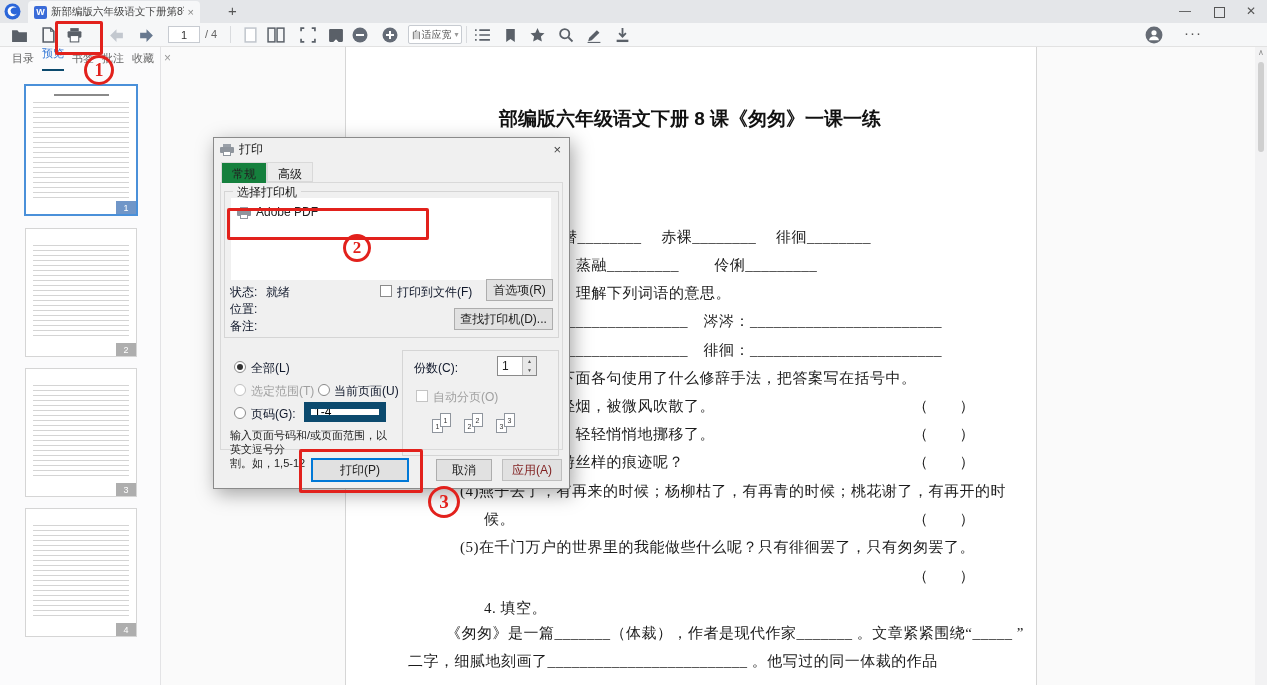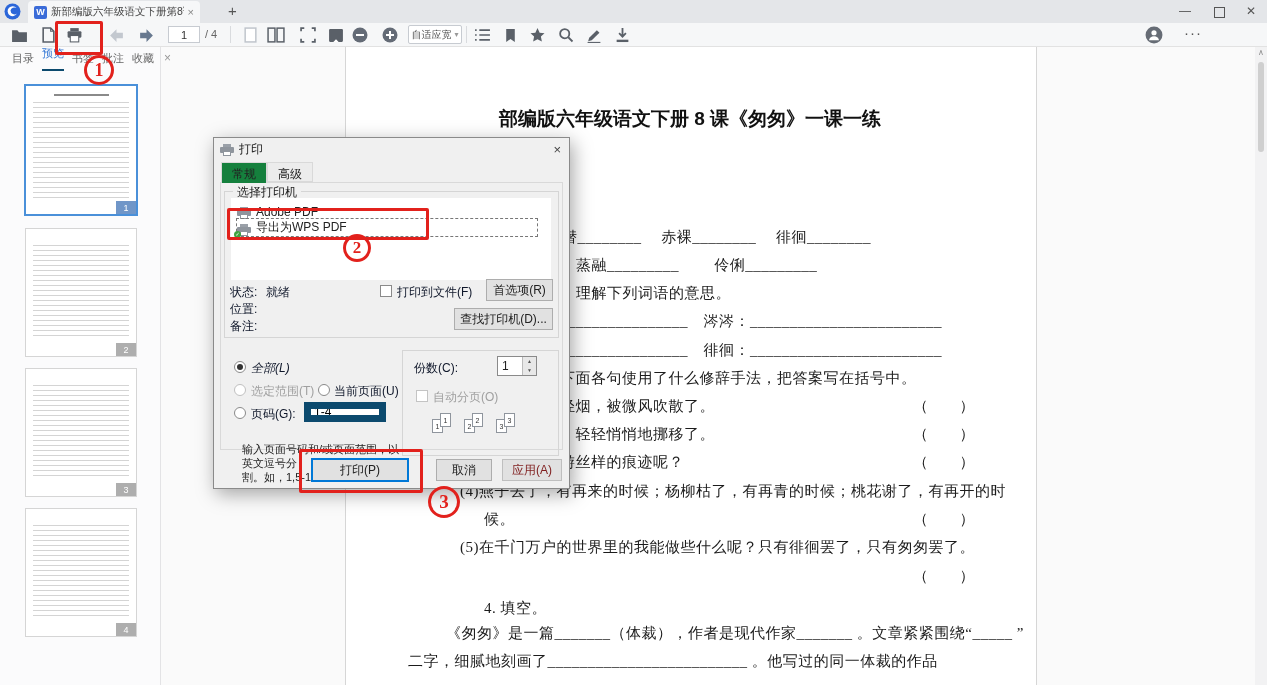--- a/index.html
+++ b/index.html
@@ -321,50 +321,41 @@
   </div>
   <div class="plist">
     <div class="prow" style="top:4px;">
       <span class="micro-printer">
         <span class="ptop"></span>
           <span class="pbody"></span>
           <span class="ppaper"></span>
       </span>
       <span>Adobe PDF</span>
     </div>
-    <div class="prow dashed" style="top:21px;">
-      <span class="micro-printer">
-        <span class="ptop"></span>
-          <span class="pbody"></span>
-          <span class="ppaper"></span>
-        <span class="gcheck">✓</span>
-      </span>
-      <span>导出为WPS PDF</span>
-    </div>
   </div>
 
   <span class="fldlabel" style="left:16px;top:146px;">状态:</span>
   <span class="fldlabel" style="left:52px;top:146px;">就绪</span>
   <span class="cbox" style="left:166px;top:147px;"></span>
   <span class="fldlabel" style="left:183px;top:146px;">打印到文件(F)</span>
   <div class="wbtn" style="left:272px;top:141px;width:67px;height:22px;">首选项(R)</div>
   <span class="fldlabel" style="left:16px;top:163px;">位置:</span>
   <span class="fldlabel" style="left:16px;top:180px;">备注:</span>
   <div class="wbtn" style="left:240px;top:170px;width:99px;height:22px;">查找打印机(D)...</div>
 
   <span class="radio sel" style="left:20px;top:223px;"></span>
-  <span class="fldlabel" style="left:37px;top:222px;font-style:italic;">全部(L)</span>
+  <span class="fldlabel" style="left:37px;top:222px;">全部(L)</span>
   <span class="radio dis" style="left:20px;top:246px;"></span>
   <span class="fldlabel dis" style="left:37px;top:245px;">选定范围(T)</span>
   <span class="radio" style="left:104px;top:246px;"></span>
   <span class="fldlabel" style="left:120px;top:245px;">当前页面(U)</span>
   <span class="radio" style="left:20px;top:269px;"></span>
   <span class="fldlabel" style="left:37px;top:268px;">页码(G):</span>
   <input class="tinput" style="left: 90px; top: 264px; width: 82px; height: 20px;" value="1-4">
-  <div class="hint" style="left:16px;top:304px;width:160px;margin-left:12px;">
+  <div class="hint" style="left:16px;top:290px;width:160px;">
     <div>输入页面号码和/或页面范围，以英文逗号分</div>
     <div>割。如，1,5-12</div>
   </div>
 
   <div class="gbox" style="left:188px;top:212px;width:155px;height:104px;"></div>
   <span class="fldlabel" style="left:200px;top:222px;">份数(C):</span>
   <div class="spinner" style="left:283px;top:218px;">
     <span class="val">1</span>
     <span class="arrows">
         <div>▲</div>

